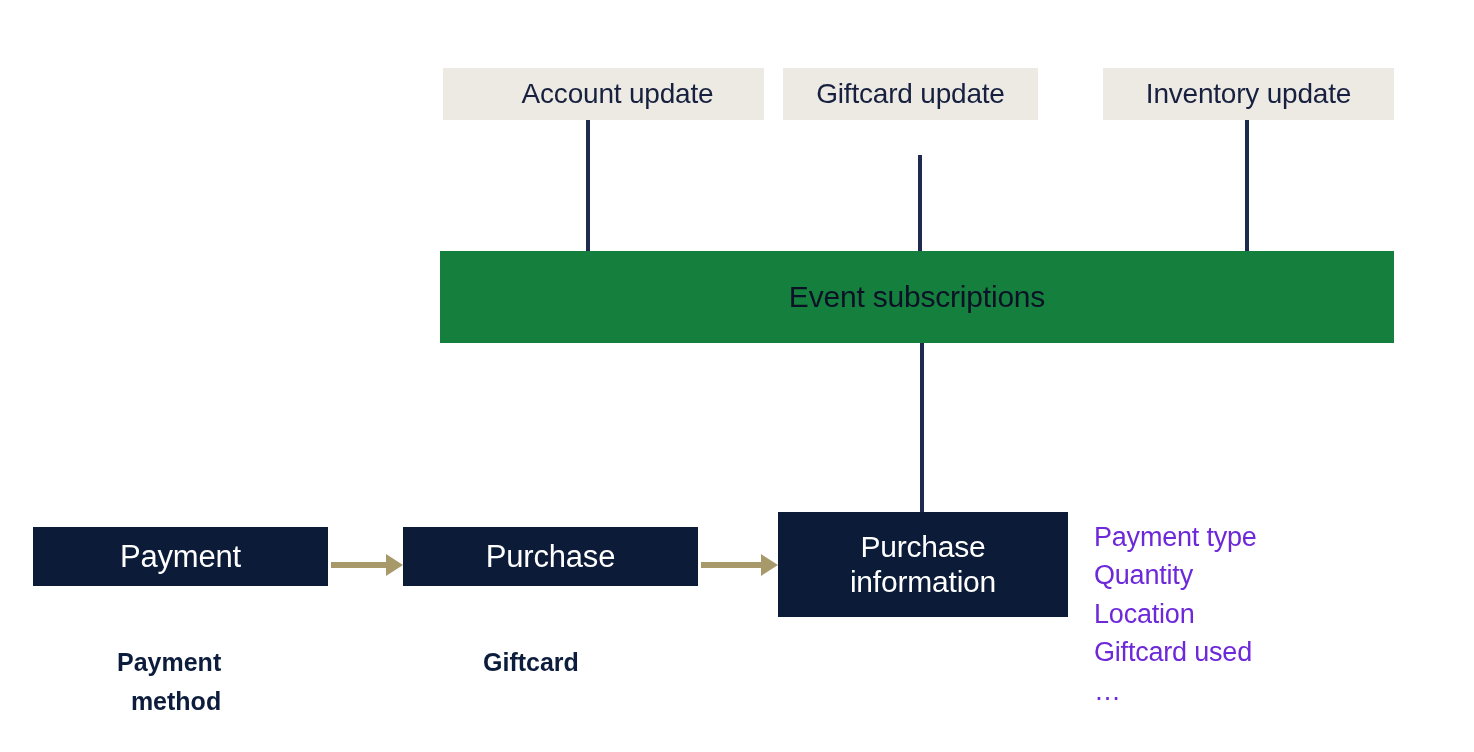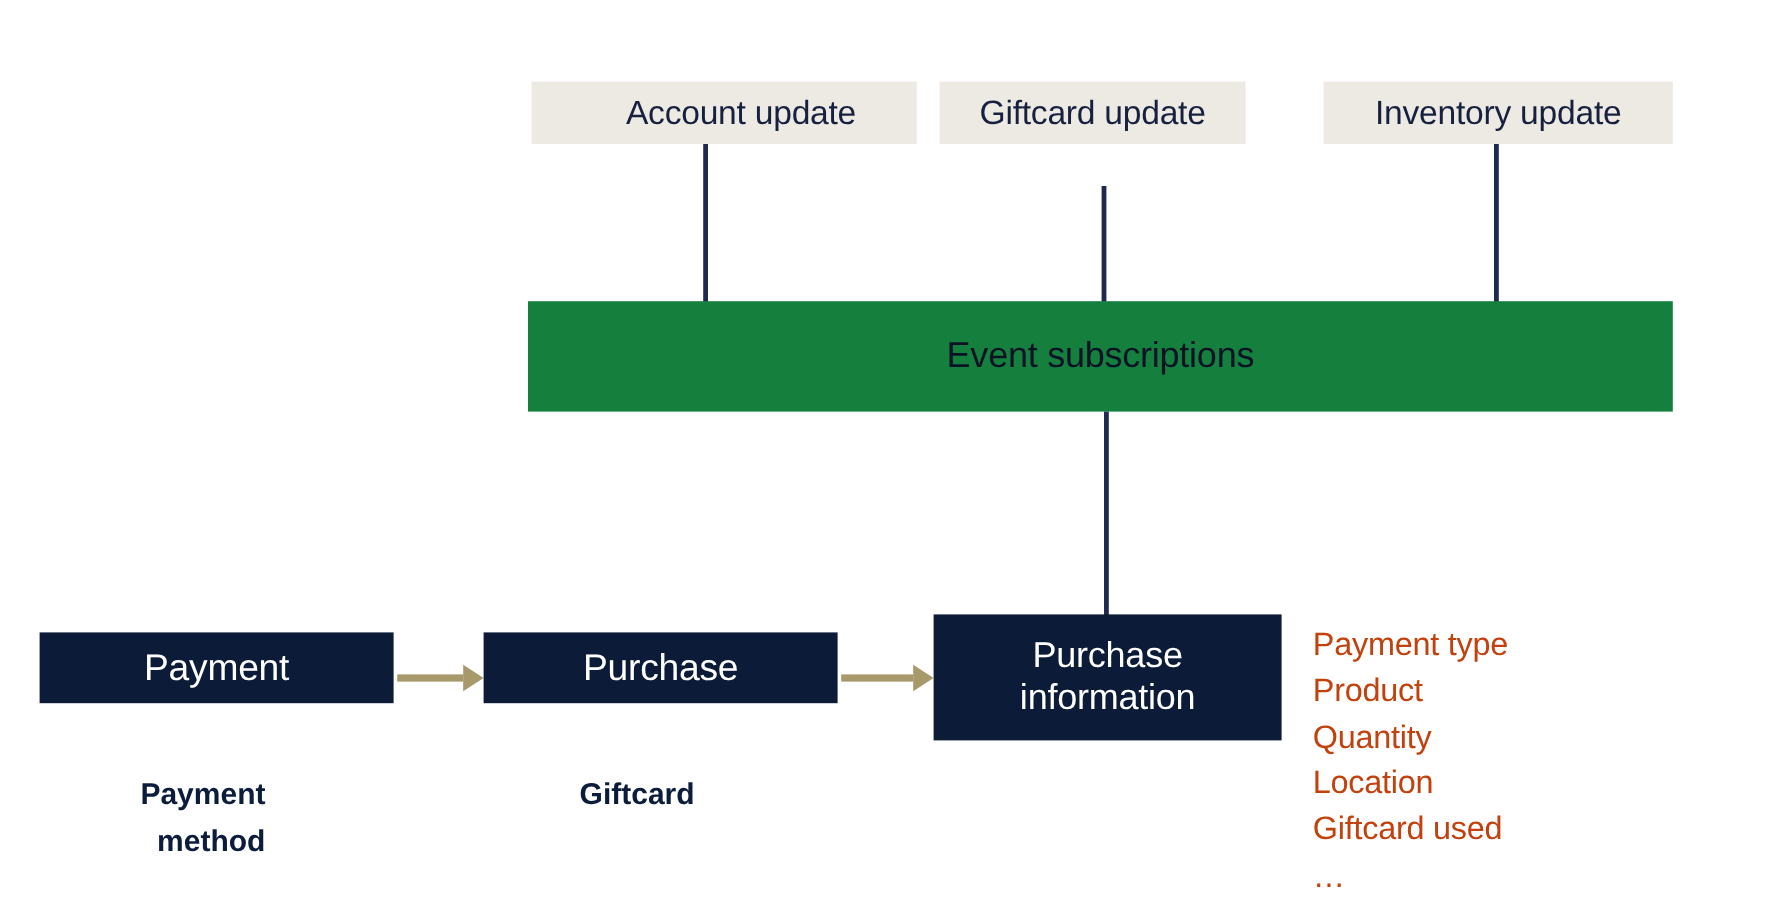--- a/index.html
+++ b/index.html
@@ -98,21 +98,21 @@
     color: #0C1C3C;
     font-size: 25px;
     font-weight: 700;
     line-height: 1.55;
     white-space: pre;
   }
 
   
   .attr-list {
     position: absolute;
-    color: #c2410c;
+    color: #6d28d9;
     font-size: 27px;
     font-weight: 400;
     line-height: 1.42;
     letter-spacing: -0.2px;
   }
   .attr-list .attr-item { display: block; white-space: nowrap; }
   .attr-list .attr-item.ellipsis {
     font-size: 27px;
     line-height: 1.5;
     letter-spacing: 1px;
@@ -170,20 +170,19 @@
 information</span>
   </div>
 
   <div class="caption" style="left:117px; top:643px;">Payment
   method</div>
 
   <div class="caption" style="left:483px; top:643px;">Giftcard</div>
 
   <div class="attr-list" style="left:1094px; top:518px;">
     <span class="attr-item">Payment type</span>
-    <span class="attr-item">Product</span>
     <span class="attr-item">Quantity</span>
     <span class="attr-item">Location</span>
     <span class="attr-item">Giftcard used</span>
     <span class="attr-item ellipsis">…</span>
   </div>
 
 </div>
 
 </body></html>

